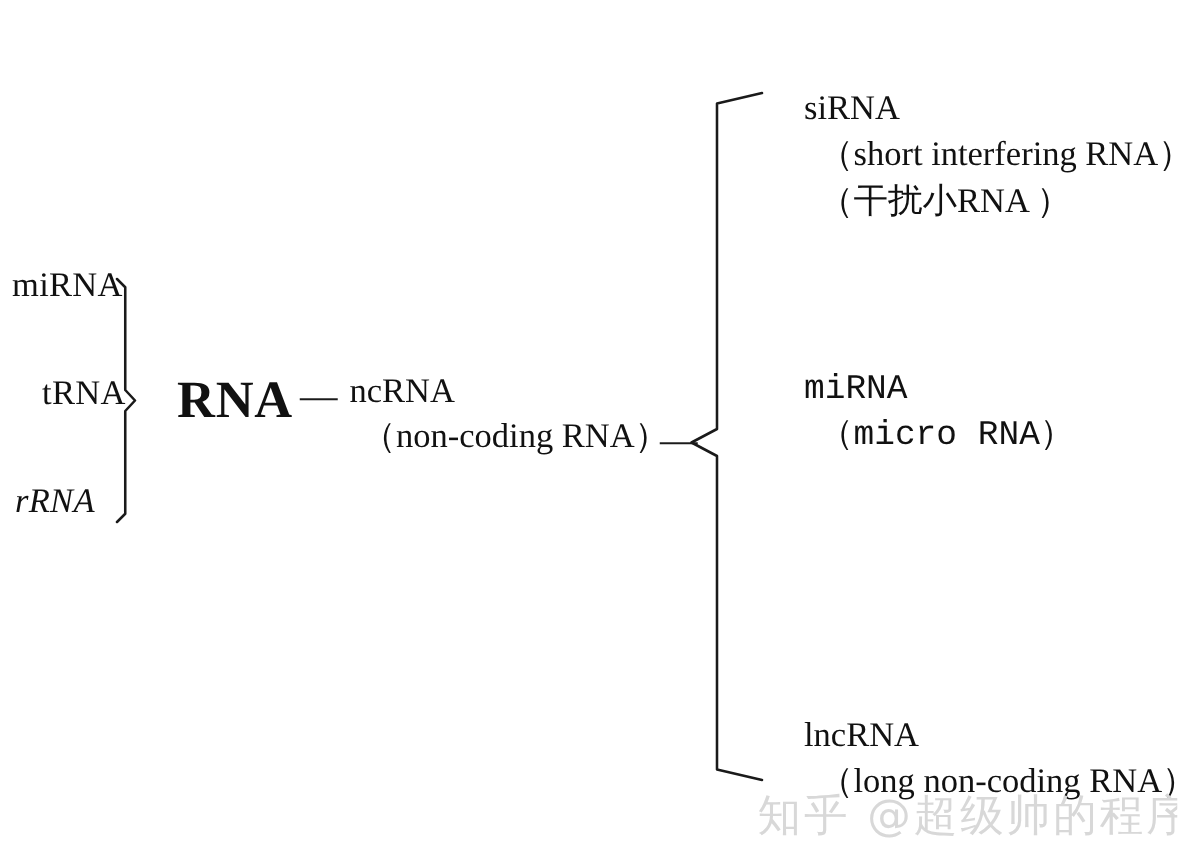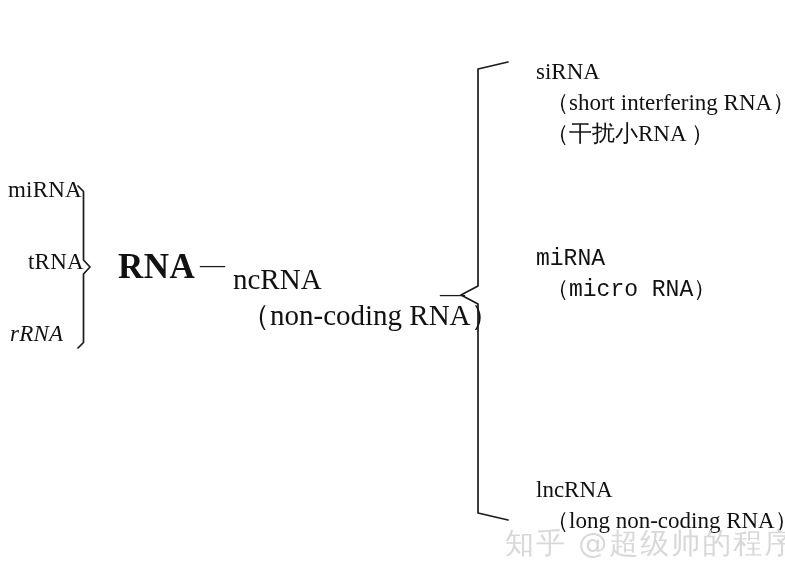--- a/index.html
+++ b/index.html
@@ -48,22 +48,21 @@
     left: 200px;
     top: 252px;
     font-size: 25px;
     color: #1a1a1a;
   }
 
   
   #mid-group {
     left: 233px;
     top: 249px;
-    font-size: 29px;
-    margin-top: 16px;
+    font-size: 23px;
   }
   #mid-group .line-main { display: block; }
   #mid-group .line-sub  { display: block; margin-top: 7px; margin-left: 8px; }
 
   
   #dash-nc {
     left: 440px;
     top: 281px;
     font-size: 25px;
     color: #1a1a1a;

